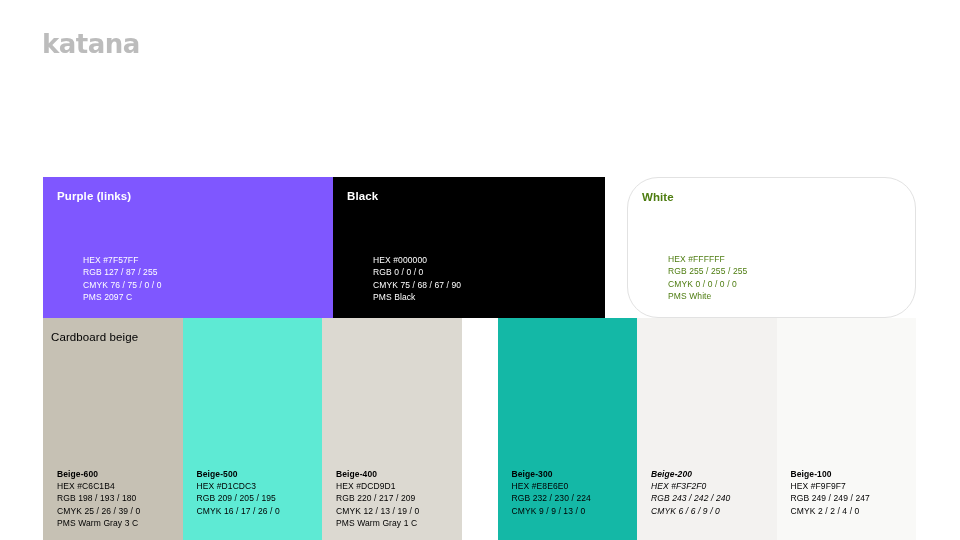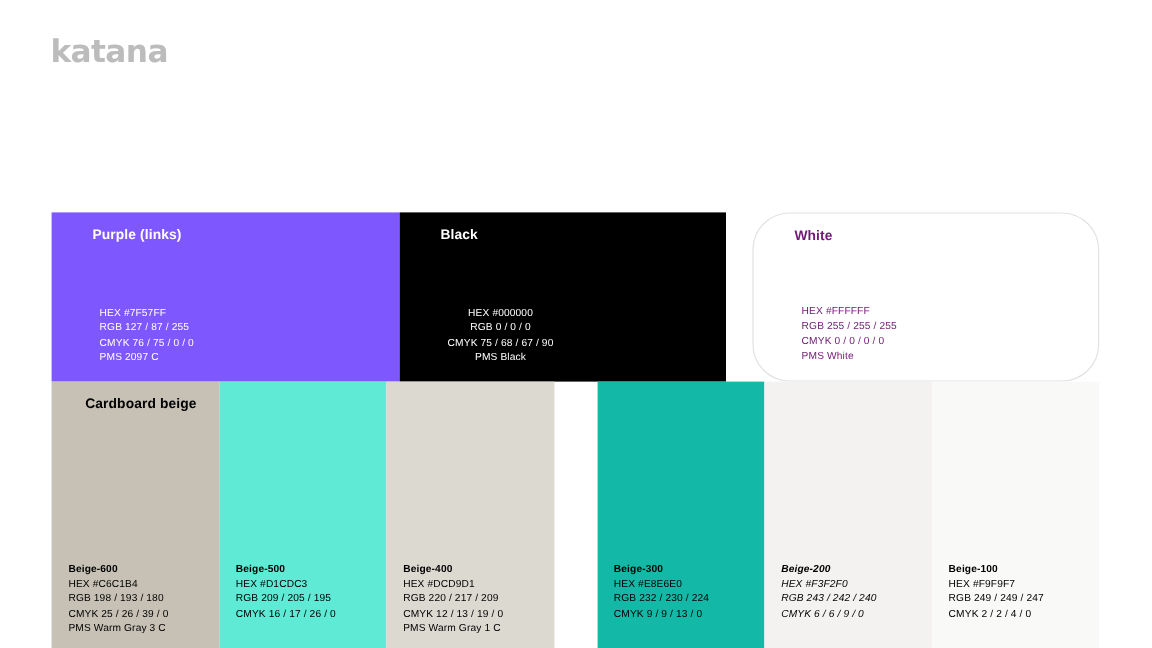--- a/index.html
+++ b/index.html
@@ -49,39 +49,37 @@
     left: 0;
     width: 290px;
     background: #7f57ff;
     color: #ffffff;
   }
   .swatch-black {
     left: 290px;
     width: 272px;
     background: #000000;
     color: #ffffff;
-    text-align: center;
   }
   .swatch-white {
     left: 584px;
     width: 289px;
     background: #ffffff;
     color: #000000;
     border: 1px solid #e2e2e2;
   }
 
   .swatch-title {
     position: absolute;
     left: 14px;
     top: 13px;
     font-size: 11.5px;
     font-weight: 700;
     letter-spacing: 0.1px;
     white-space: nowrap;
-    margin-left: 20px;
   }
   .swatch-specs {
     position: absolute;
     left: 14px;
     bottom: 15px;
     font-size: 8.5px;
     line-height: 12.2px;
     letter-spacing: 0.1px;
   }
   .swatch-specs div {
@@ -98,24 +96,24 @@
     height: 222px;
     display: flex;
   }
   .beige-col {
     position: relative;
     flex: 1 1 0;
     height: 100%;
   }
   .beige-group-title {
     position: absolute;
-    left: 28px;
+    left: 8px;
     top: 13px;
     font-size: 11.5px;
-    font-weight: 700;
+    font-weight: 400;
     letter-spacing: 0.1px;
     color: #000000;
     white-space: nowrap;
   }
   .beige-specs {
     position: absolute;
     left: 14px;
     top: 150px;
     font-size: 8.5px;
     line-height: 12.2px;
@@ -149,21 +147,21 @@
   <div class="swatch swatch-black" style="background: rgb(0, 0, 0); color: rgb(255, 255, 255);">
     <div class="swatch-title">Black</div>
     <div class="swatch-specs">
       <div>HEX #000000</div>
       <div>RGB 0 / 0 / 0</div>
       <div>CMYK 75 / 68 / 67 / 90</div>
       <div>PMS Black</div>
     </div>
   </div>
 
-  <div class="swatch swatch-white" style="background: rgb(255, 255, 255); color: #701a75; border-radius: 31px;">
+  <div class="swatch swatch-white" style="background: rgb(255, 255, 255); color: #4d7c0f; border-radius: 31px;">
     <div class="swatch-title">White</div>
     <div class="swatch-specs">
       <div>HEX #FFFFFF</div>
       <div>RGB 255 / 255 / 255</div>
       <div>CMYK 0 / 0 / 0 / 0</div>
       <div>PMS White</div>
     </div>
   </div>
 
 </div>

